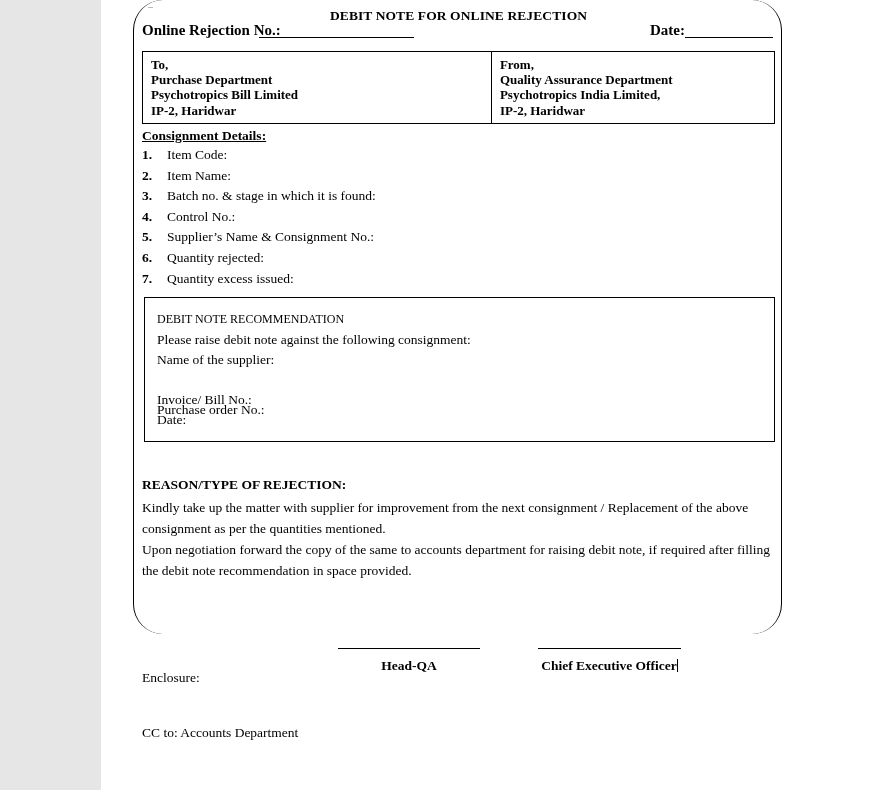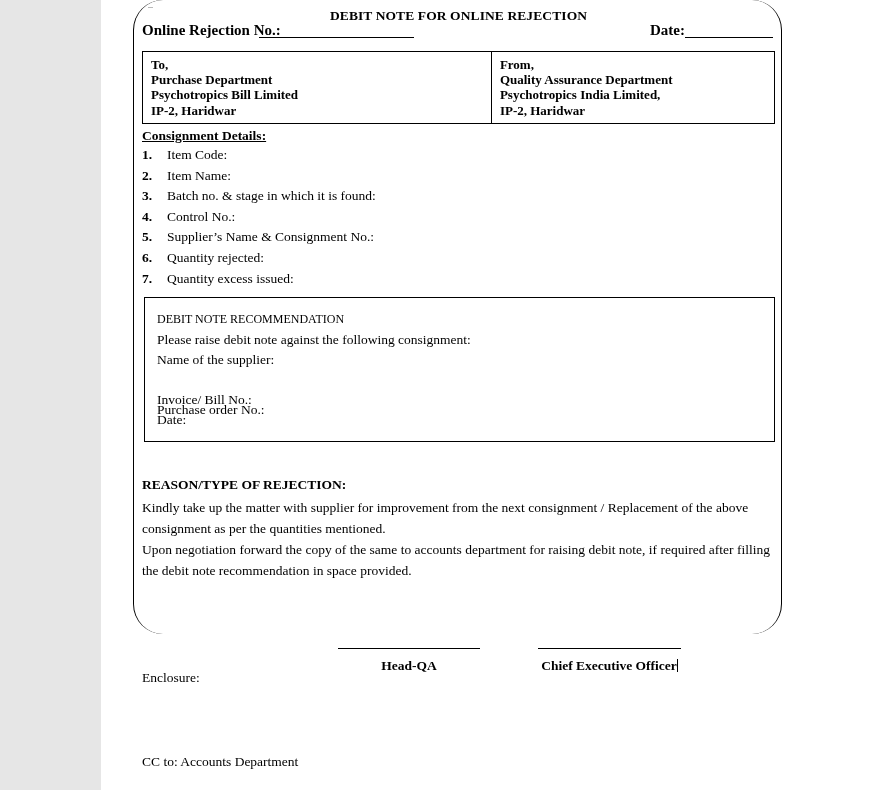--- a/index.html
+++ b/index.html
@@ -241,21 +241,21 @@
   }
 
   
   .footer-note {
     position: absolute;
     left: 0;
     font-size: 13.5px;
     white-space: nowrap;
   }
   .footer-1 { top: 670px; }
-  .footer-2 { top: 725px; margin-top: 29px; }
+  .footer-2 { top: 725px; }
 </style>
 </head>
 <body>
 
 <div class="page-outer">
   <div class="page-body">
     <div class="page-inner">
 
       <div class="top-mark"></div>
 

